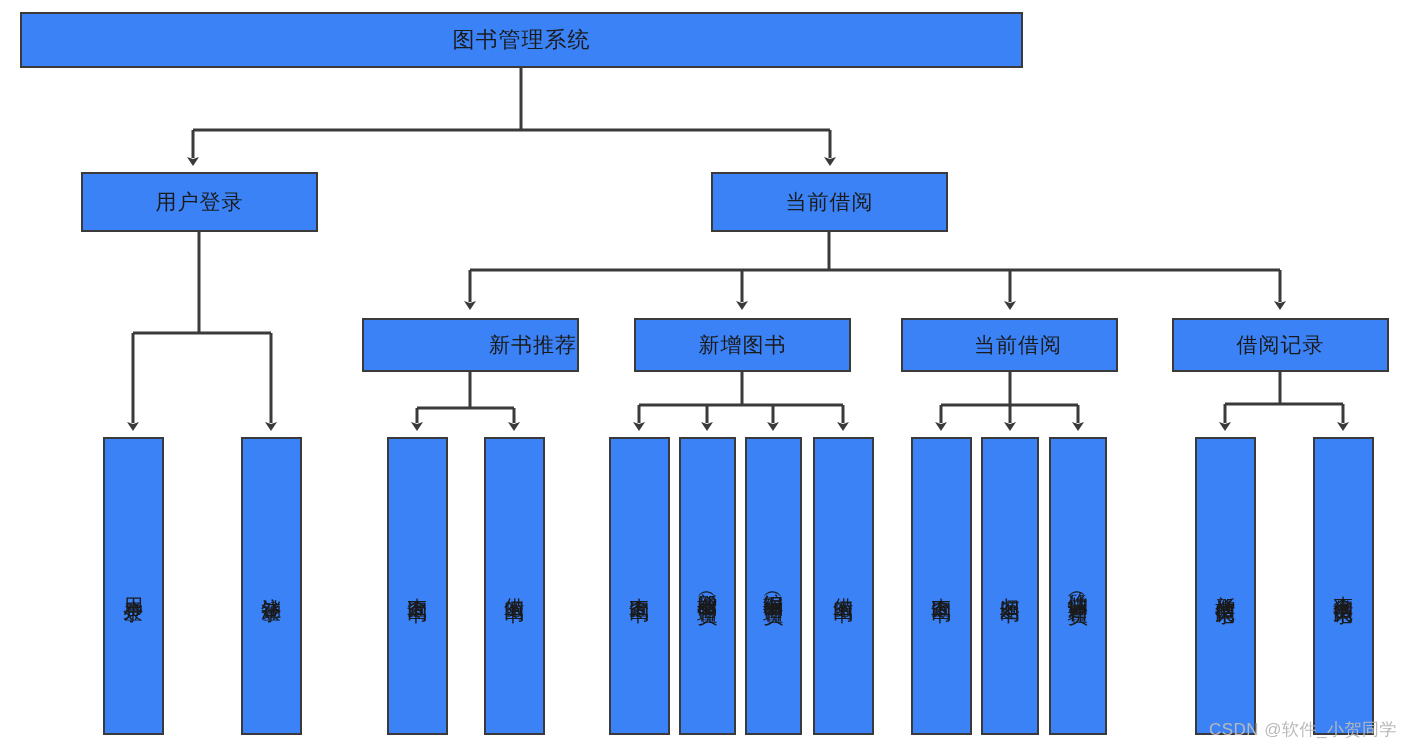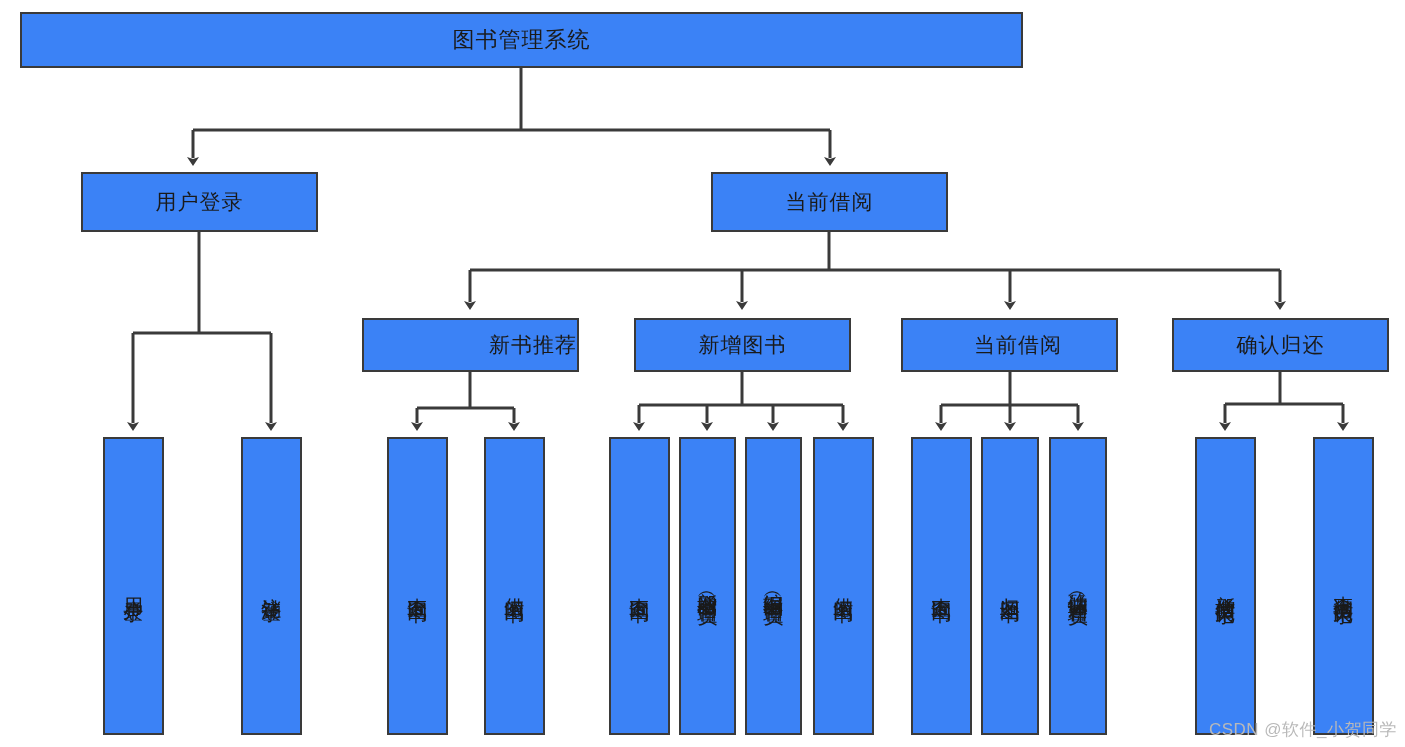--- a/index.html
+++ b/index.html
@@ -136,21 +136,21 @@
   <div class="node h" style="left:362px; top:318px; width:217px; height:54px;justify-content:flex-end;">
     <span>新书推荐</span>
   </div>
   <div class="node h" style="left:634px; top:318px; width:217px; height:54px;">
     <span>新增图书</span>
   </div>
   <div class="node h" style="left:901px; top:318px; width:217px; height:54px;padding-left:17px;">
     <span>当前借阅</span>
   </div>
   <div class="node h" style="left:1172px; top:318px; width:217px; height:54px;">
-    <span>确认归还</span>
+    <span>借阅记录</span>
   </div>
 
   <div class="node v" style="left:103px; top:437px; width:61px; height:298px;">
     <span class="vtext">用户登录</span>
   </div>
   <div class="node v" style="left:241px; top:437px; width:61px; height:298px;">
     <span class="vtext">注销登录</span>
   </div>
 
   <div class="node v" style="left:387px; top:437px; width:61px; height:298px;">

